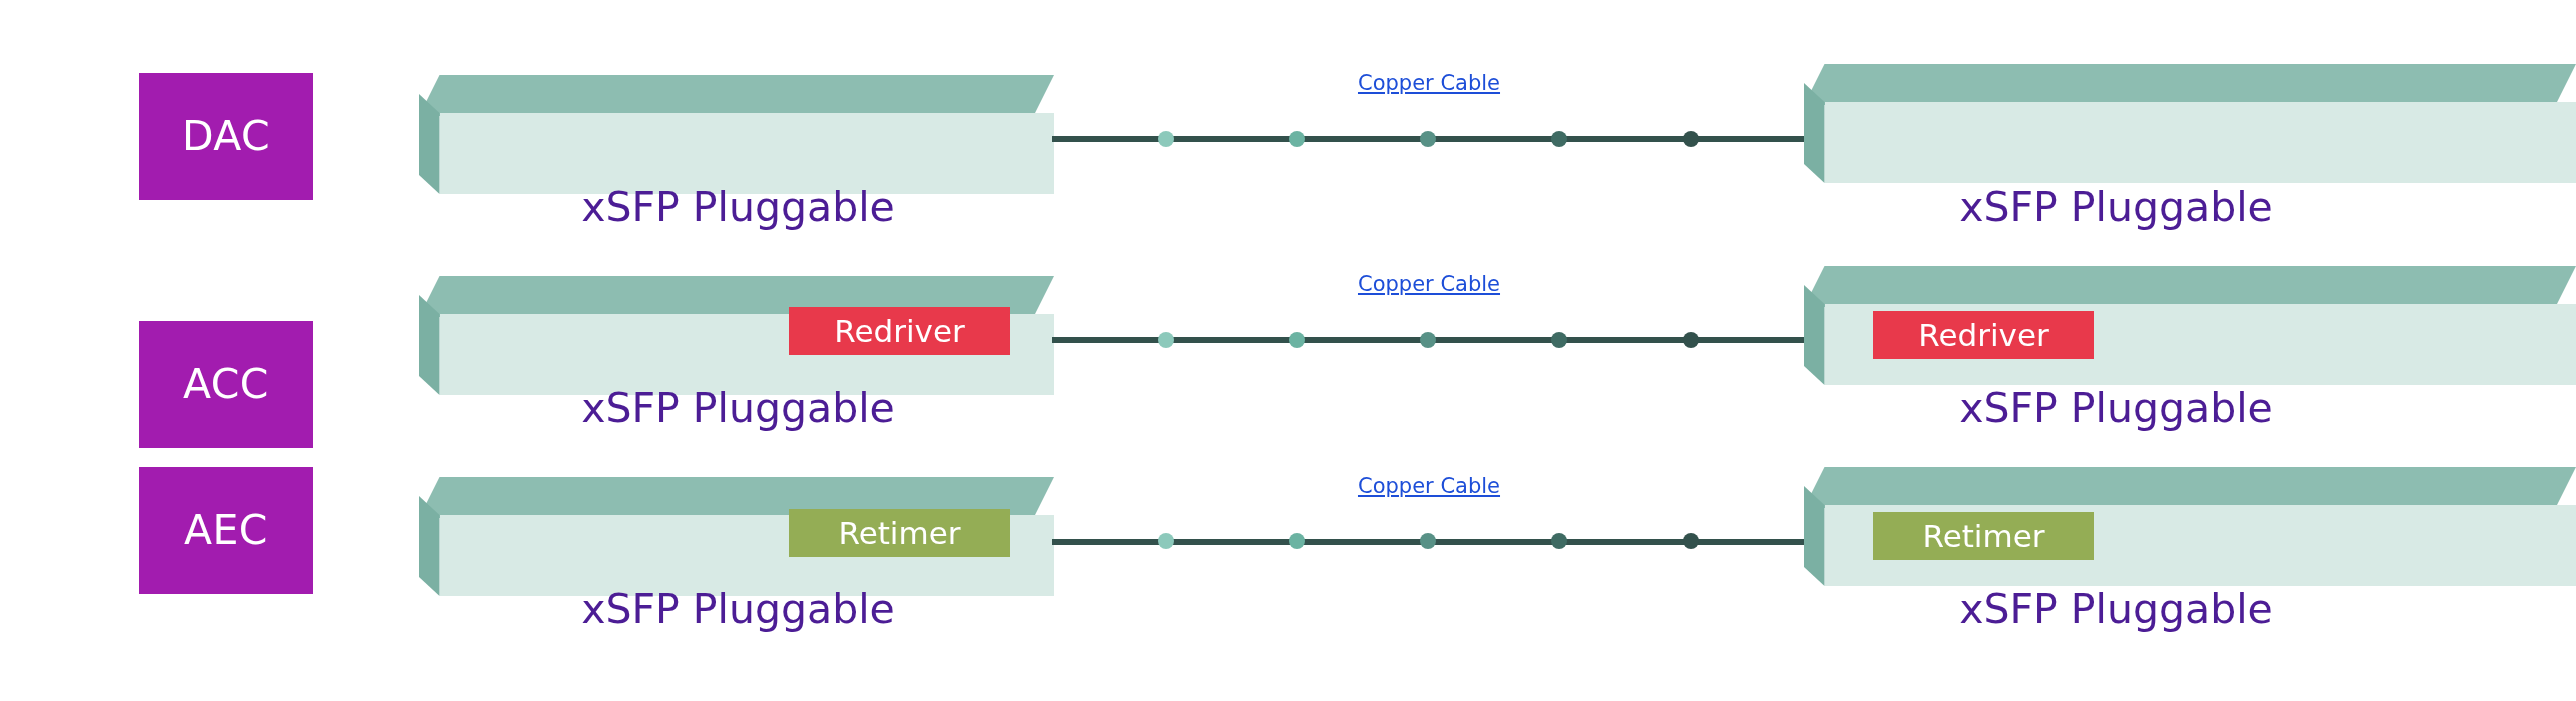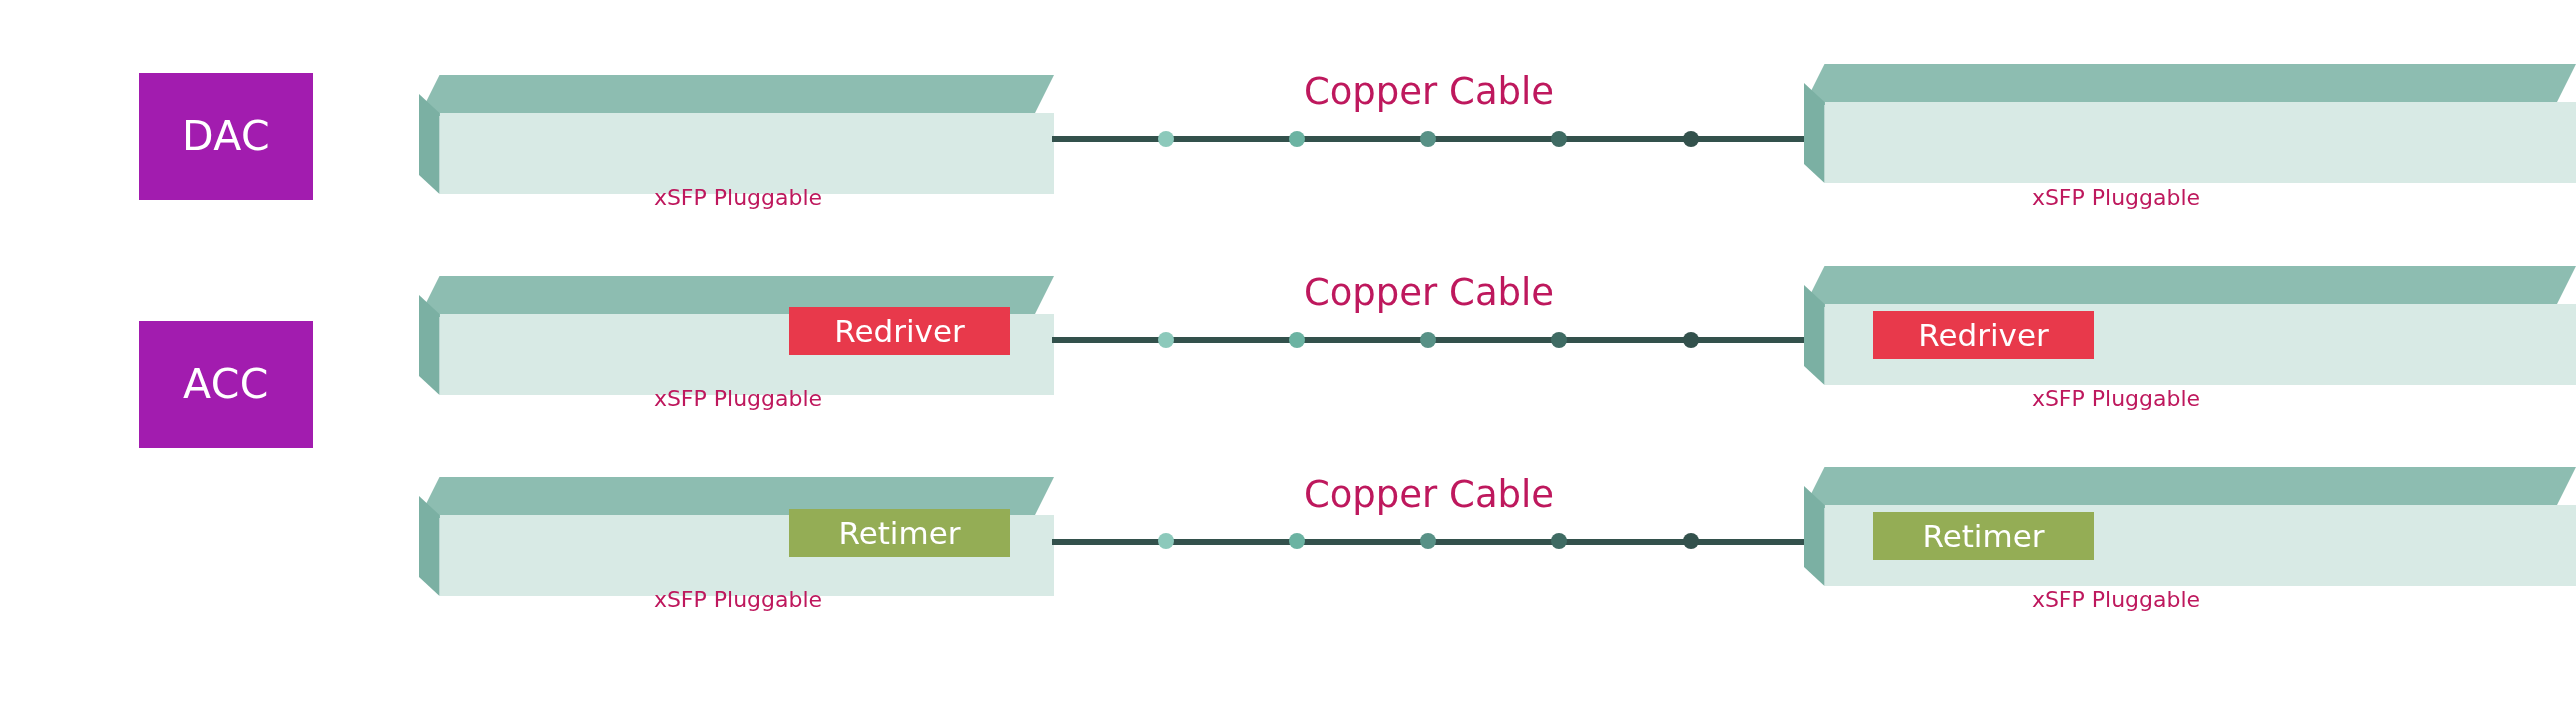--- a/index.html
+++ b/index.html
@@ -92,32 +92,33 @@
     background: #33514c;
   }
   .cable-dot {
     position: absolute;
     width: 16px;
     height: 16px;
     border-radius: 50%;
   }
   .cable-label {
     position: absolute;
-    color: #be185d;
-    font-size: 37px;
+    color: #1d4ed8;
+    font-size: 21px;
     line-height: 1;
     white-space: nowrap;
     transform: translateX(-50%);
+    text-decoration: underline;
   }
 
   
   .caption {
     position: absolute;
-    color: #be185d;
-    font-size: 22px;
+    color: #4c1d95;
+    font-size: 41px;
     line-height: 1;
     white-space: nowrap;
     transform: translateX(-50%);
   }
 </style>
 </head>
 <body>
 
 <div id="diagram">
 
@@ -174,20 +175,21 @@
       <div class="face-top-inner"></div>
     </div>
     <div class="face-left"></div>
     <div class="face-front"></div>
   </div>
   <div class="chip" style="left:1873px; top:311px; width:221px; background:#e8394b;">Redriver</div>
 
   <div class="caption" style="left:738px; top:388px;">xSFP Pluggable</div>
   <div class="caption" style="left:2116px; top:388px;">xSFP Pluggable</div>
 
+  <div class="cat-badge" style="left:139px; top:467px;">AEC</div>
 
   <div class="module" style="left:419px; top:477px; width:635px;">
     <div class="face-top">
       <div class="face-top-inner"></div>
     </div>
     <div class="face-left"></div>
     <div class="face-front"></div>
   </div>
   <div class="chip" style="left:789px; top:509px; width:221px; background:#94ad55;">Retimer</div>
 

